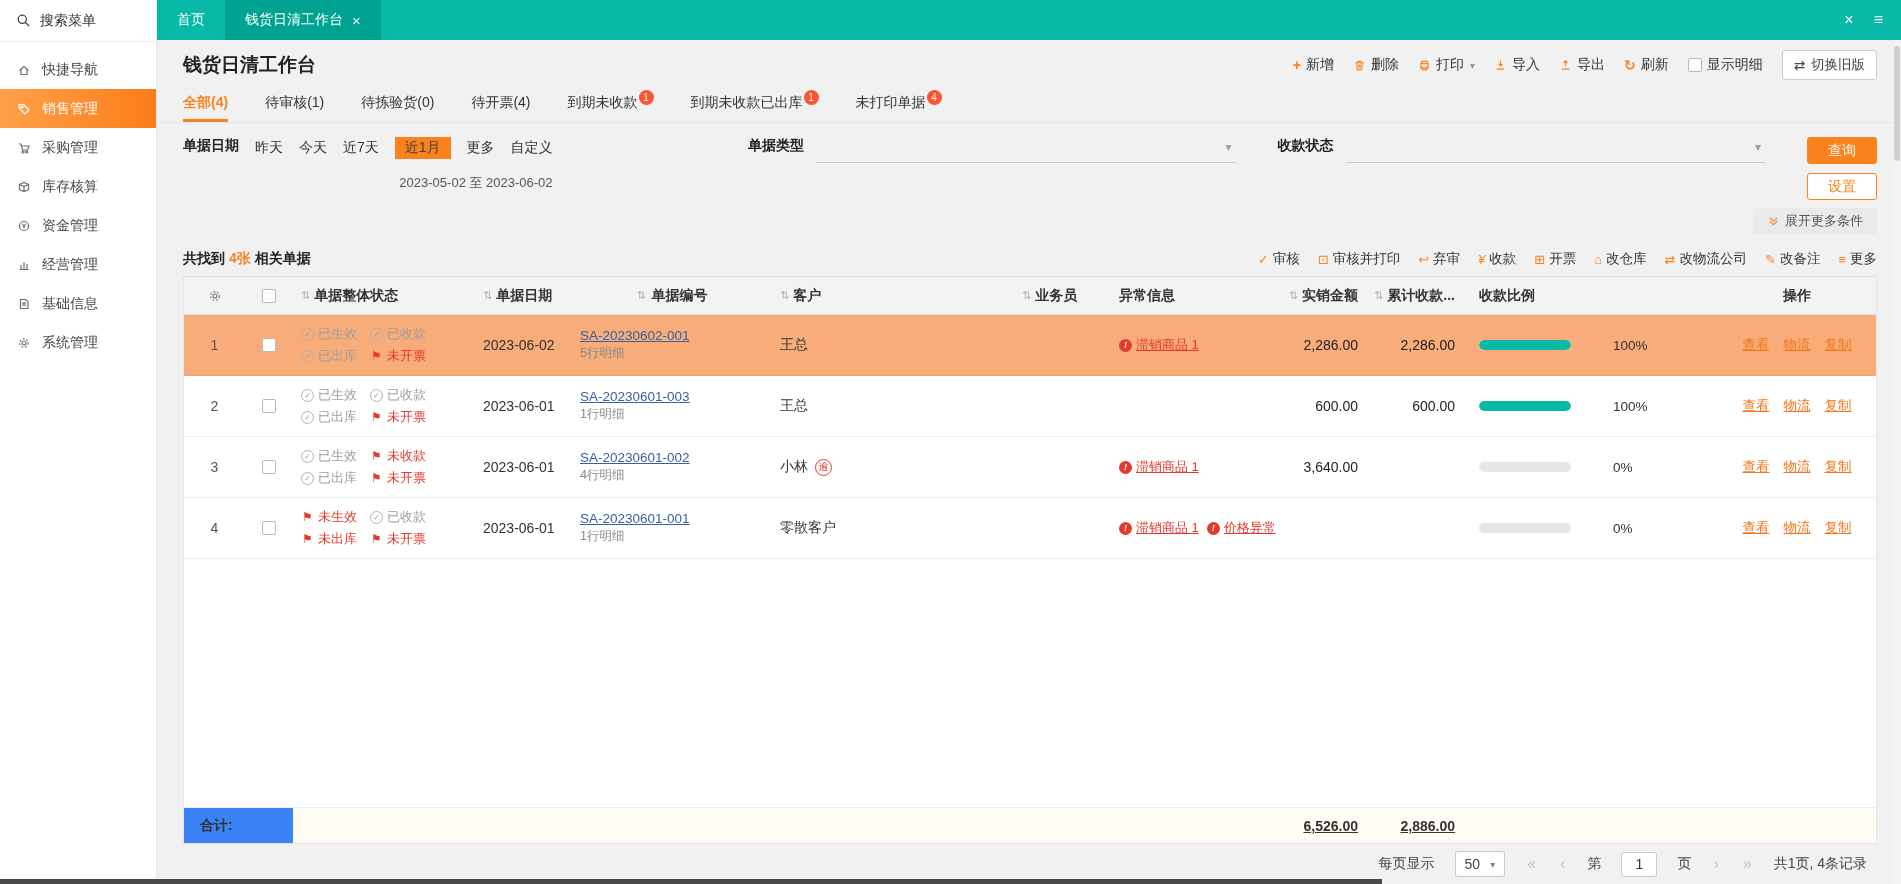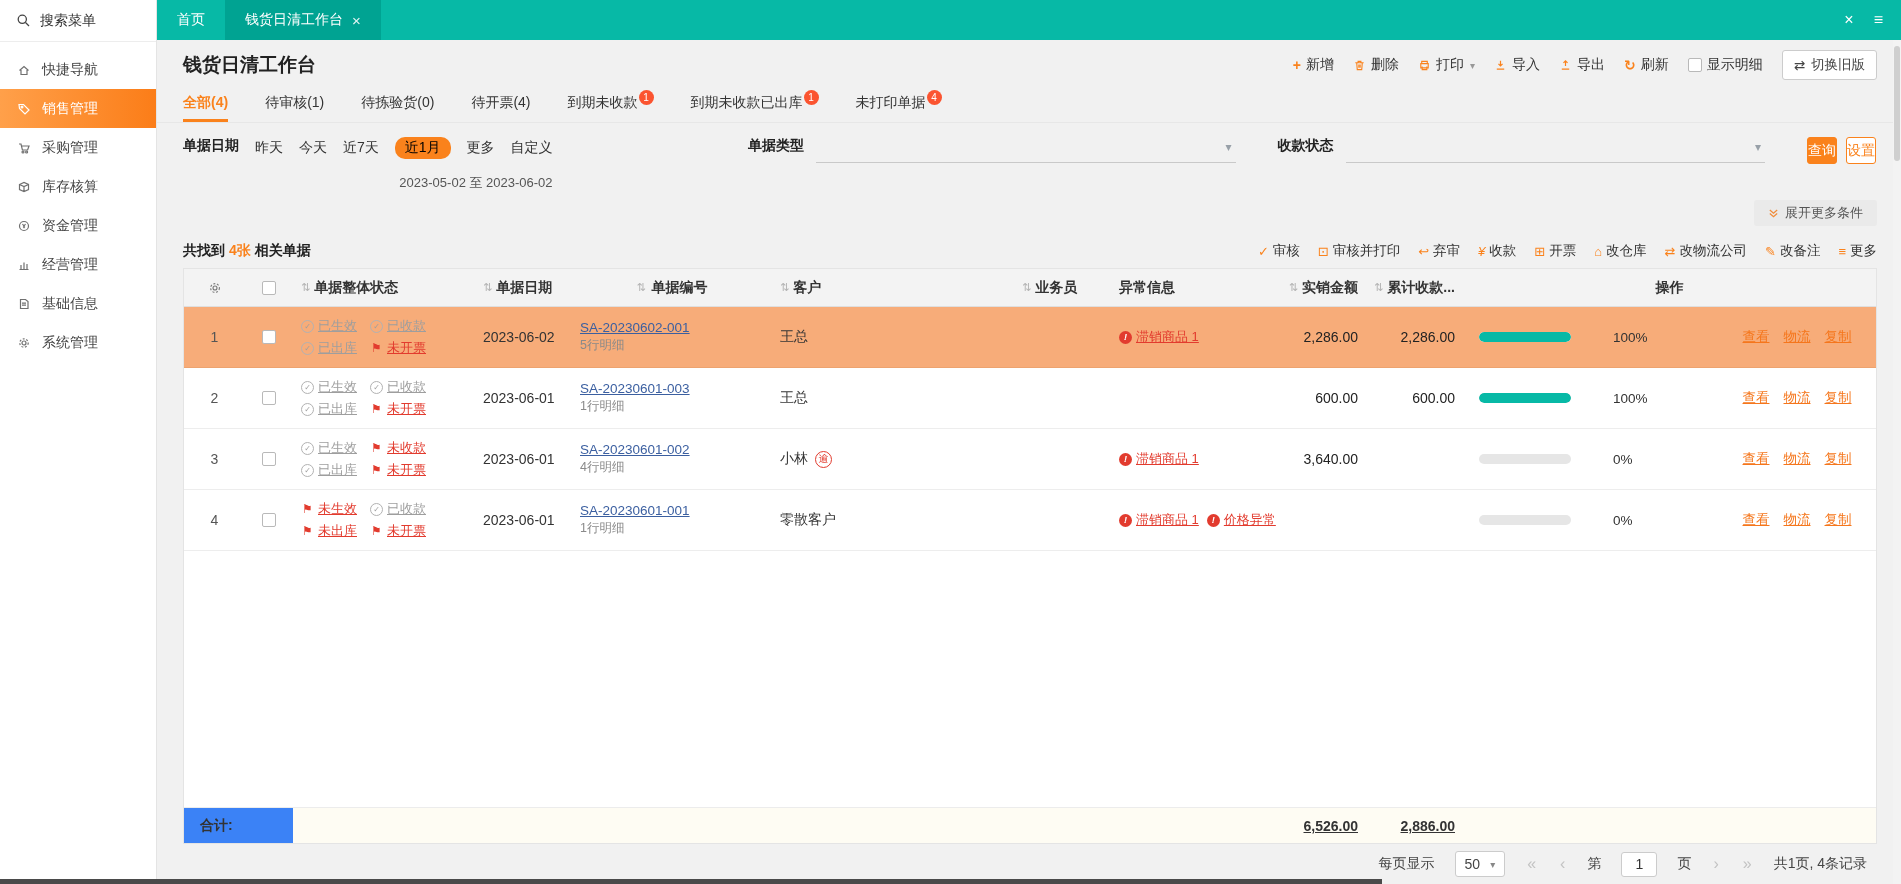--- a/index.html
+++ b/index.html
@@ -46,26 +46,26 @@
   .status-tab.act-true{color:var(--orange);border-bottom:3px solid var(--orange);padding-bottom:7px;font-weight:bold;}
   .st-badge{display:inline-flex;align-items:center;justify-content:center;min-width:15px;height:15px;border-radius:8px;background:var(--badge);color:#fff;font-size:10px;transform:translateY(-6px);margin-left:1px;padding:0 3px;}
 
   
   .filter-panel{padding:14px 24px 0 26px;}
   .filter-row{display:flex;align-items:flex-start;}
   .f-label{font-weight:bold;color:#222;white-space:nowrap;}
   .f-date{display:flex;gap:16px;width:565px;flex:none;}
   .f-date-opts{display:flex;align-items:center;gap:16px;white-space:nowrap;}
   .date-opt{cursor:pointer;color:#333;}
-  .date-opt.dsel-true{background:var(--orange);color:#000000;border-radius:10px;padding:2px 10px;}
+  .date-opt.dsel-true{background:var(--orange);color:#404040;border-radius:0;padding:2px 10px;}
   .date-range{margin-top:15px;color:#555;font-size:13px;text-align:right;cursor:pointer;}
   .f-select{flex:1;display:flex;gap:12px;margin-right:42px;align-items:flex-start;}
   .f-input{flex:1;height:26px;border-bottom:1px solid #c9c9c9;position:relative;cursor:pointer;}
   .f-caret{position:absolute;right:4px;top:3px;color:#98a0a8;font-size:12px;}
-  .f-buttons{width:70px;flex:none;display:flex;flex-direction:row;gap:9px;}
+  .f-buttons{width:70px;flex:none;display:flex;flex-direction:column;gap:9px;}
   .btn-query{height:27px;background:var(--orange);border:1px solid var(--orange);color:#fff;border-radius:3px;font-size:14px;cursor:pointer;font-family:inherit;}
   .btn-settings{height:27px;background:#fff;border:1px solid var(--orange);color:var(--orange);border-radius:3px;font-size:14px;cursor:pointer;font-family:inherit;}
   .expand-more-wrap{text-align:right;padding:8px 0 10px 0;}
   .expand-more{display:inline-flex;align-items:center;gap:6px;background:#eaeaea;border-radius:3px;padding:4px 14px;color:#555;font-size:13px;cursor:pointer;}
 
   
   .results-bar{display:flex;align-items:center;padding:6px 24px 8px 26px;}
   .found{font-weight:bold;color:#222;}
   .found-count{color:var(--orange);font-weight:bold;margin:0 4px;}
   .rb-actions{margin-left:auto;display:flex;align-items:center;gap:18px;}
@@ -97,21 +97,21 @@
   .c-ratio{width:255px;gap:10px;padding-left:16px;}
   .c-ops{flex:1;min-width:150px;justify-content:center;gap:14px;}
   .thead{display:flex;height:38px;background:#f3f3f3;border-bottom:1px solid #dfdfdf;font-weight:bold;color:#333;flex:none;}
   .th{cursor:pointer;}
   .sort{color:#b3b3b3;font-size:11px;margin-right:4px;font-weight:normal;}
   .trow{display:flex;height:61px;border-bottom:1px solid #ededed;background:#fff;flex:none;cursor:pointer;}
   .trow.sel-true{background:var(--row-selected);border-bottom-color:#eda36f;}
   .rownum{color:#555;}
   .st-grid{display:grid;grid-template-columns:max-content max-content;column-gap:13px;row-gap:4px;}
   .st{display:flex;align-items:center;gap:4px;font-size:13px;}
-  .st em{font-style:normal;text-decoration:underline;}
+  .st em{font-style:normal;}
   .st-ic{display:inline-flex;align-items:center;justify-content:center;width:13px;height:13px;flex:none;border-radius:50%;}
   .st.st-ok{color:#9e9e9e;}
   .st.st-ok .st-ic{border:1px solid #b2b2b2;font-size:8px;}
   .st.st-ok .st-ic::before{content:"✓";}
   .st.st-bad{color:var(--red);}
   .st.st-bad .st-ic{font-size:12px;}
   .st.st-bad .st-ic::before{content:"⚑";}
   .c-num{flex-direction:column;align-items:flex-start;justify-content:center;gap:2px;}
   .doc-link{color:var(--link-blue);text-decoration:underline;font-size:13.5px;cursor:pointer;}
   .doc-detail{color:#8a8a8a;font-size:12.5px;}
@@ -438,20 +438,23 @@
               <span>异常信息</span>
             </div>
           <div class="cell c-amt th sortable-true">
               <span class="sort">⇅</span>
               <span>实销金额</span>
             </div>
           <div class="cell c-rcv th sortable-true">
               <span class="sort">⇅</span>
               <span>累计收款...</span>
             </div>
+          <div class="cell c-ratio th sortable-false">
+              <span>收款比例</span>
+            </div>
           <div class="cell c-ops th sortable-false">
               <span>操作</span>
             </div>
         </div>
 
         <div class="trow sel-true">
           <div class="cell c-gear rownum">1</div>
           <div class="cell c-check">
               <span class="checkbox"></span>
             </div>

